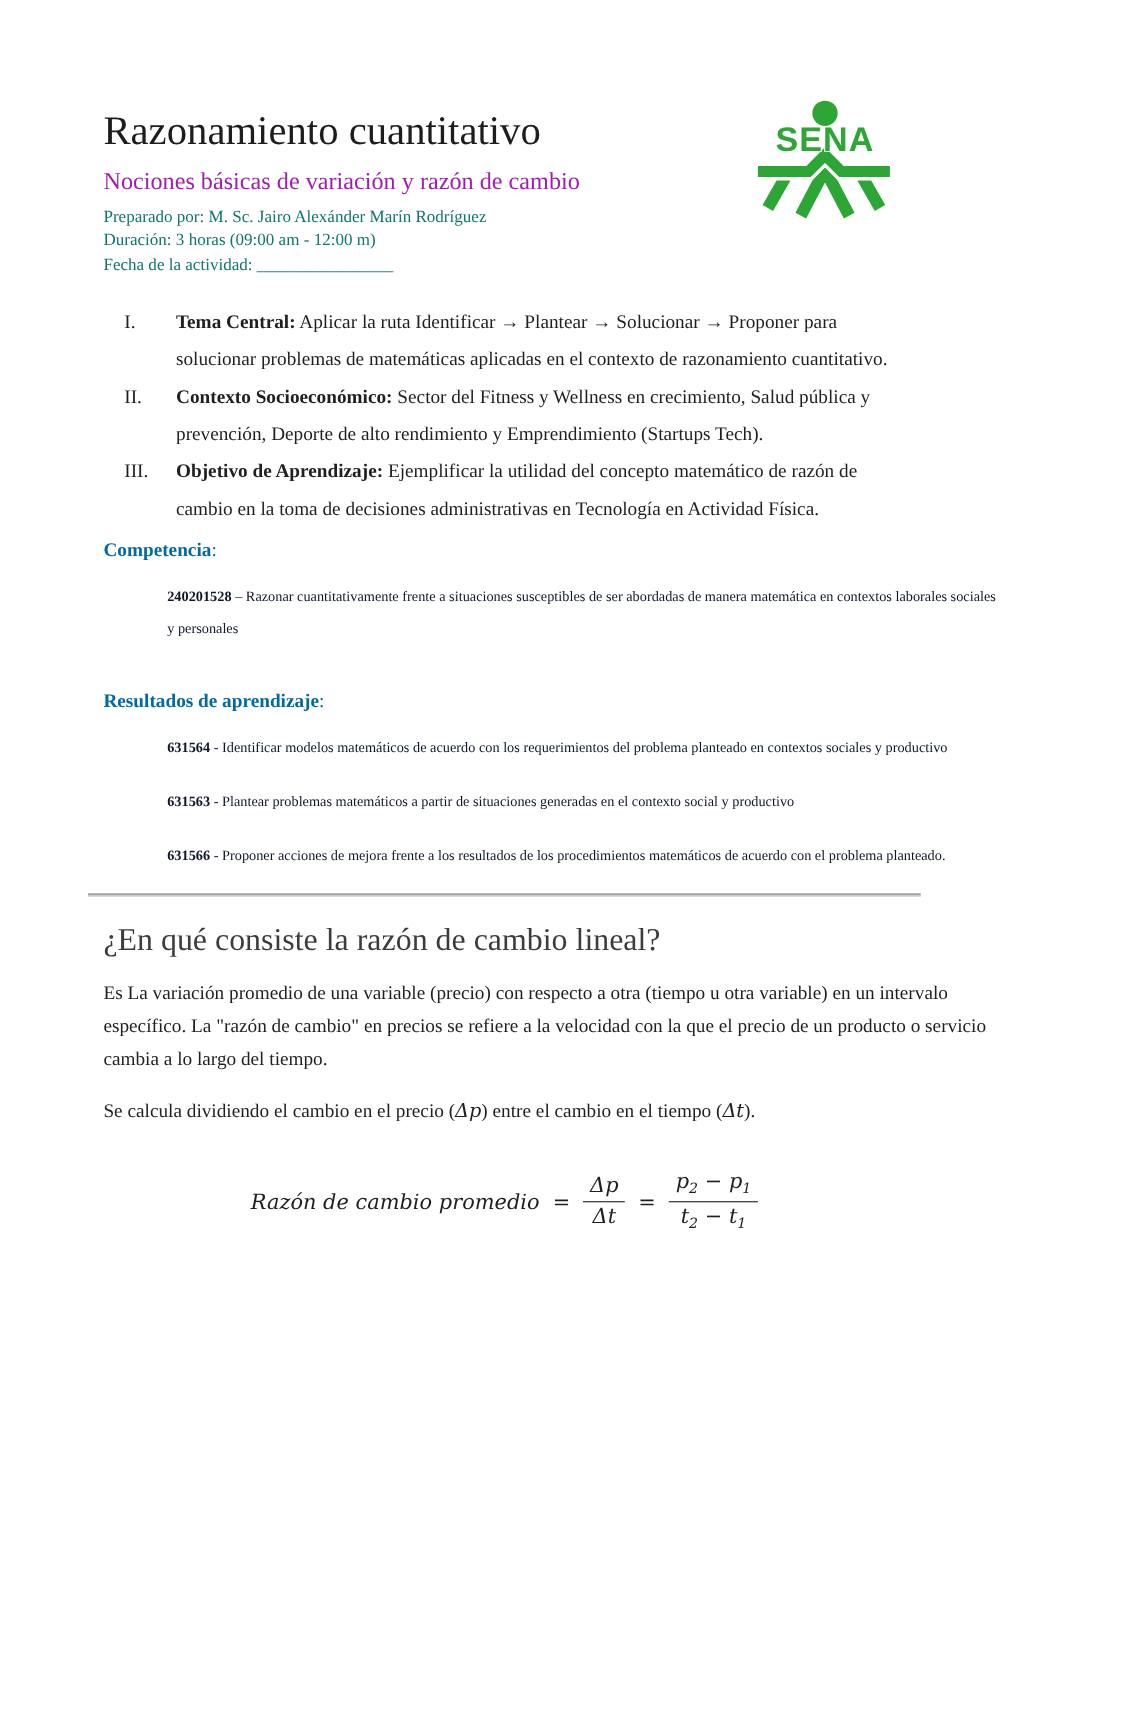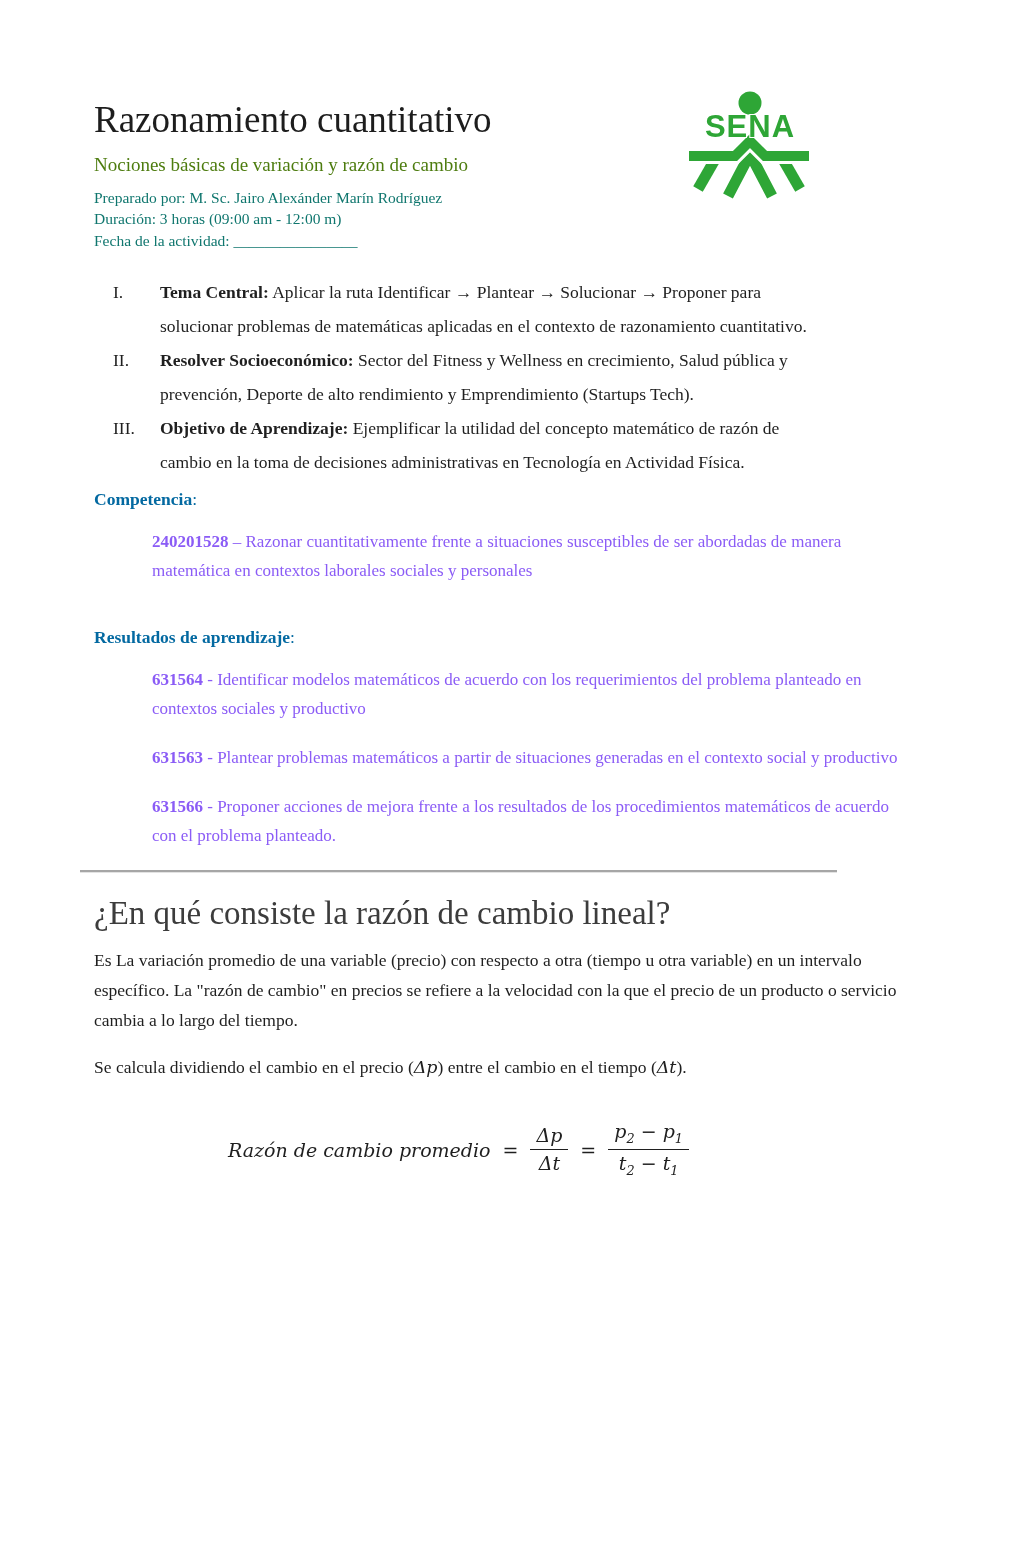--- a/index.html
+++ b/index.html
@@ -9,38 +9,38 @@
     background:#ffffff;
     font-family:"Liberation Serif", serif;
     color:#212121;
     overflow:hidden;
     box-sizing:border-box;
   }
   .content{padding:98px 94px 0 94px;box-sizing:border-box;}
   
   .doc-header{display:flex;justify-content:space-between;align-items:flex-start;}
   .doc-title{font-size:37px;line-height:43px;font-weight:400;color:#1d1d1d;}
-  .doc-subtitle{font-size:19px;line-height:29px;margin-top:9px;color:#4d7c0f;}
+  .doc-subtitle{font-size:22px;line-height:29px;margin-top:9px;color:#a21caf;}
   .doc-meta{margin-top:8px;font-size:15.5px;line-height:21.3px;color:#0f766e;}
   .logo-box{width:124px;flex-shrink:0;margin-top:-8px;margin-right:12px;}
   
   .agenda{margin-top:24px;font-size:17.5px;line-height:34px;color:#1f1f1f;}
   .agenda-item{display:flex;}
   .agenda-num{width:66px;padding-left:19px;flex-shrink:0;box-sizing:border-box;}
   .agenda-text{width:740px;}
   .b{font-weight:bold;}
   
   .hblock{margin-top:8px;font-size:17.5px;line-height:24px;color:#0369a1;}
   .hblock.res{margin-top:40px;}
-  .indent-para{margin:16px 0 0 58px;width:758px;font-size:17px;line-height:29px;color:#8b5cf6;}
+  .indent-para{margin:16px 0 0 58px;width:758px;font-size:13px;line-height:29px;color:#0f172a;}
   .indent-para + .indent-para{margin-top:20px;}
   
   .divider{margin:20px -14px 0 -14px;height:2px;background:#a6a6a6;border-bottom:1px solid #e3e3e3;}
   
-  .sec-heading{margin-top:24px;font-size:33px;line-height:32px;font-weight:400;color:#3c3c3c;}
+  .sec-heading{margin-top:24px;font-size:29px;line-height:32px;font-weight:400;color:#3c3c3c;}
   .sec-para{margin-top:16px;font-size:17.5px;line-height:30px;width:832px;color:#1f1f1f;}
   .mi{font-style:italic;font-family:"DejaVu Serif","DejaVu Sans",serif;}
   
   .formula{
     margin-top:38px;
     display:flex;justify-content:center;align-items:center;gap:12px;
     font-family:"DejaVu Serif","DejaVu Sans",serif;font-style:italic;
     font-size:19px;color:#1f1f1f;
   }
   .frac{display:inline-flex;flex-direction:column;align-items:center;line-height:1.25;}
@@ -84,21 +84,21 @@
       </div>
     </div>
 
     <div class="agenda">
       <div class="agenda-item">
         <div class="agenda-num">I.</div>
         <div class="agenda-text"><span class="b">Tema Central:</span><span> Aplicar la ruta Identificar → Plantear → Solucionar → Proponer para solucionar problemas de matemáticas aplicadas en el contexto de razonamiento cuantitativo.</span></div>
       </div>
       <div class="agenda-item">
         <div class="agenda-num">II.</div>
-        <div class="agenda-text"><span class="b">Resolver Socioeconómico:</span><span> Sector del Fitness y Wellness en crecimiento, Salud pública y prevención, Deporte de alto rendimiento y Emprendimiento (Startups Tech).</span></div>
+        <div class="agenda-text"><span class="b">Contexto Socioeconómico:</span><span> Sector del Fitness y Wellness en crecimiento, Salud pública y prevención, Deporte de alto rendimiento y Emprendimiento (Startups Tech).</span></div>
       </div>
       <div class="agenda-item">
         <div class="agenda-num">III.</div>
         <div class="agenda-text"><span class="b">Objetivo de Aprendizaje:</span><span> Ejemplificar la utilidad del concepto matemático de razón de cambio en la toma de decisiones administrativas en Tecnología en Actividad Física.</span></div>
       </div>
     </div>
 
     <div class="hblock"><span class="b">Competencia</span><span>:</span></div>
     <p class="indent-para"><span class="b">240201528</span><span> – Razonar cuantitativamente frente a situaciones susceptibles de ser abordadas de manera matemática en contextos laborales sociales y personales</span></p>
 

